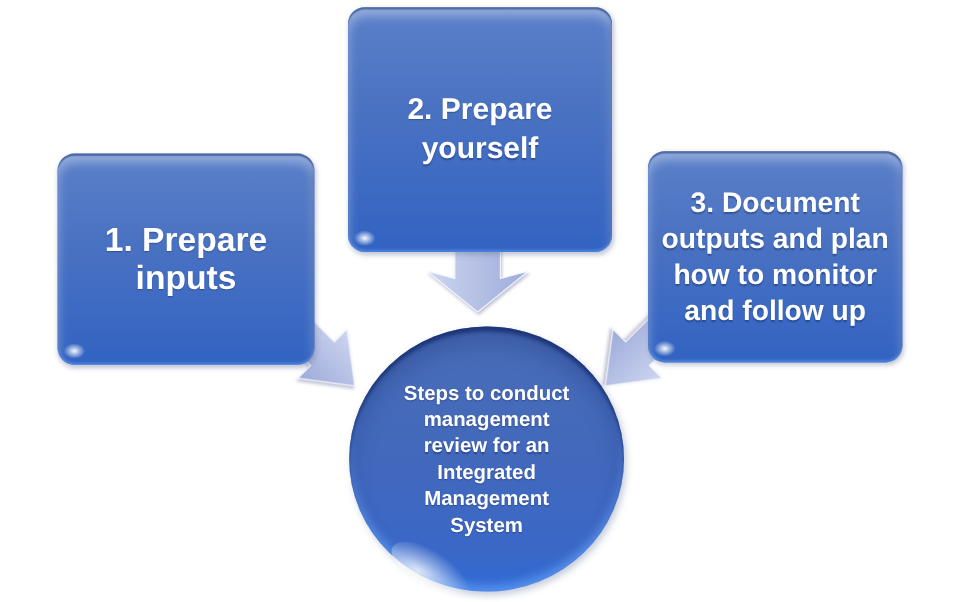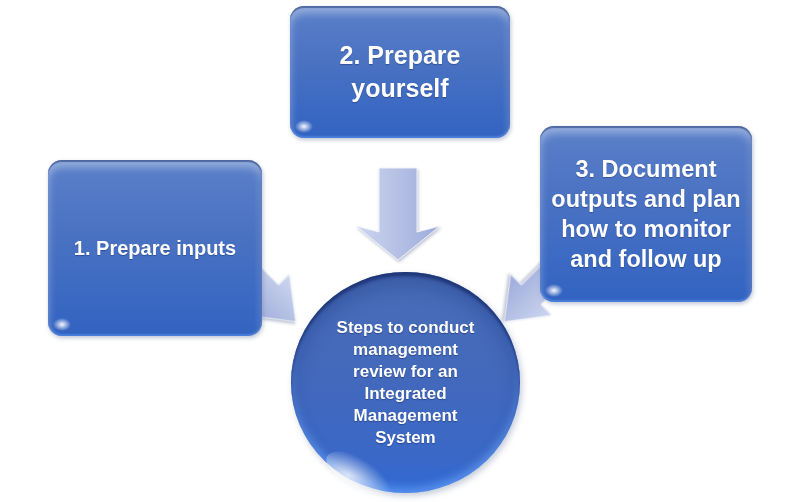--- a/index.html
+++ b/index.html
@@ -30,22 +30,22 @@
       1px 2px 4px rgba(110,125,160,.45);
     display:flex; align-items:center; justify-content:center;
     color:var(--text); font-weight:bold; text-align:center;
     text-shadow:0 1px 1px rgba(10,25,70,.35);
   }
   .node::after, .hub::after{
     content:""; position:absolute; left:5px; bottom:5px; width:18px; height:13px;
     border-radius:50%;
     background:radial-gradient(closest-side, rgba(255,255,255,.95), rgba(255,255,255,0));
   }
-  .node-1{left:48px; top:128px; width:214px; height:176px; font-size:20px;margin-top:32px;}
-  .node-2{left:290px; top:6px;  width:220px; height:132px; font-size:25px; line-height:33px;}
+  .node-1{left:48px; top:128px; width:214px; height:176px; font-size:28px;}
+  .node-2{left:290px; top:6px;  width:220px; height:204px; font-size:25px; line-height:33px;}
   .node-3{left:540px; top:126px; width:212px; height:176px; font-size:23.5px; line-height:30px;}
   .node-1 .label{width:200px;}
   .node-2 .label{width:180px;}
   .node-3 .label{width:206px;}
   .hub{
     position:absolute; left:291px; top:272px; width:229px; height:221px;
     border-radius:50%;
     background:linear-gradient(180deg, var(--circle-top) 0%, var(--circle-mid) 55%, #3a68c8 85%, var(--circle-bottom) 100%);
     box-shadow:
       inset 0 4px 3px rgba(14,33,92,.62),

